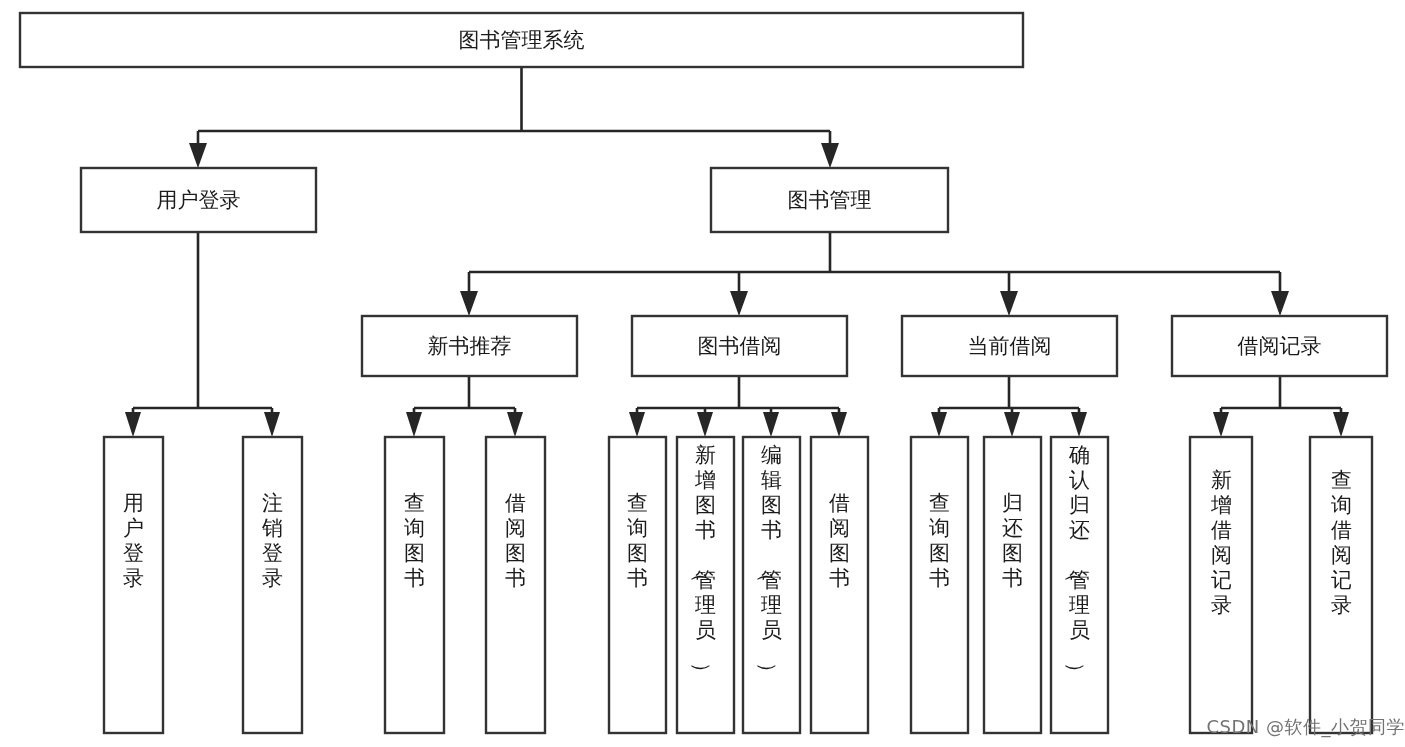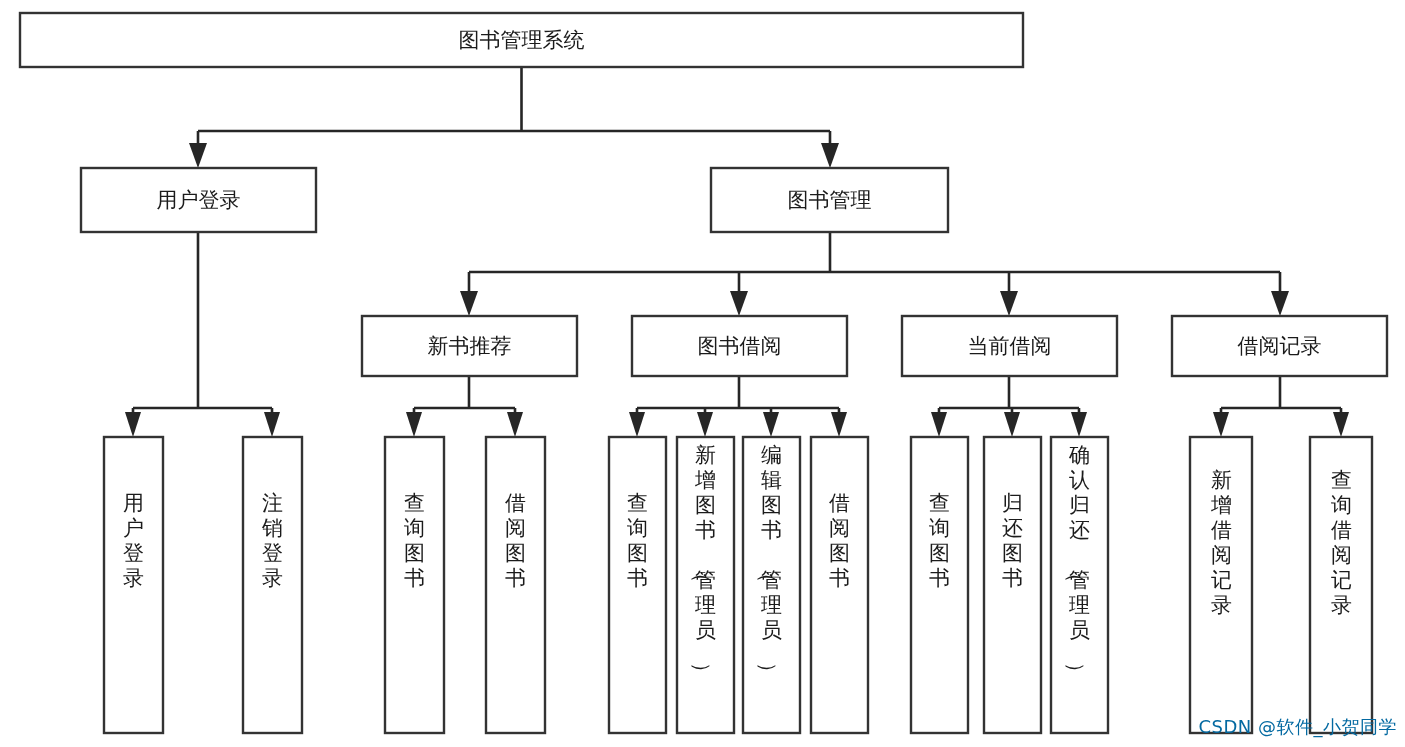--- a/index.html
+++ b/index.html
@@ -45,25 +45,25 @@
     stroke-width: 2.6;
     fill: none;
     stroke-linecap: butt;
   }
   .arrow-head {
     fill: #262626;
     stroke: none;
   }
   .watermark {
     position: absolute;
-    right: 8px;
+    right: 0;
     bottom: 8px;
     font-family: "DejaVu Sans", "Liberation Sans", sans-serif;
     font-size: 18px;
-    color: #0369a1;
+    color: #737373;
     white-space: nowrap;
     letter-spacing: 0.5px;
     pointer-events: none;
   }
 </style>
 </head>
 <body>
 
 <svg id="diagram" viewBox="0 0 1405 747" xmlns="http://www.w3.org/2000/svg">
 

